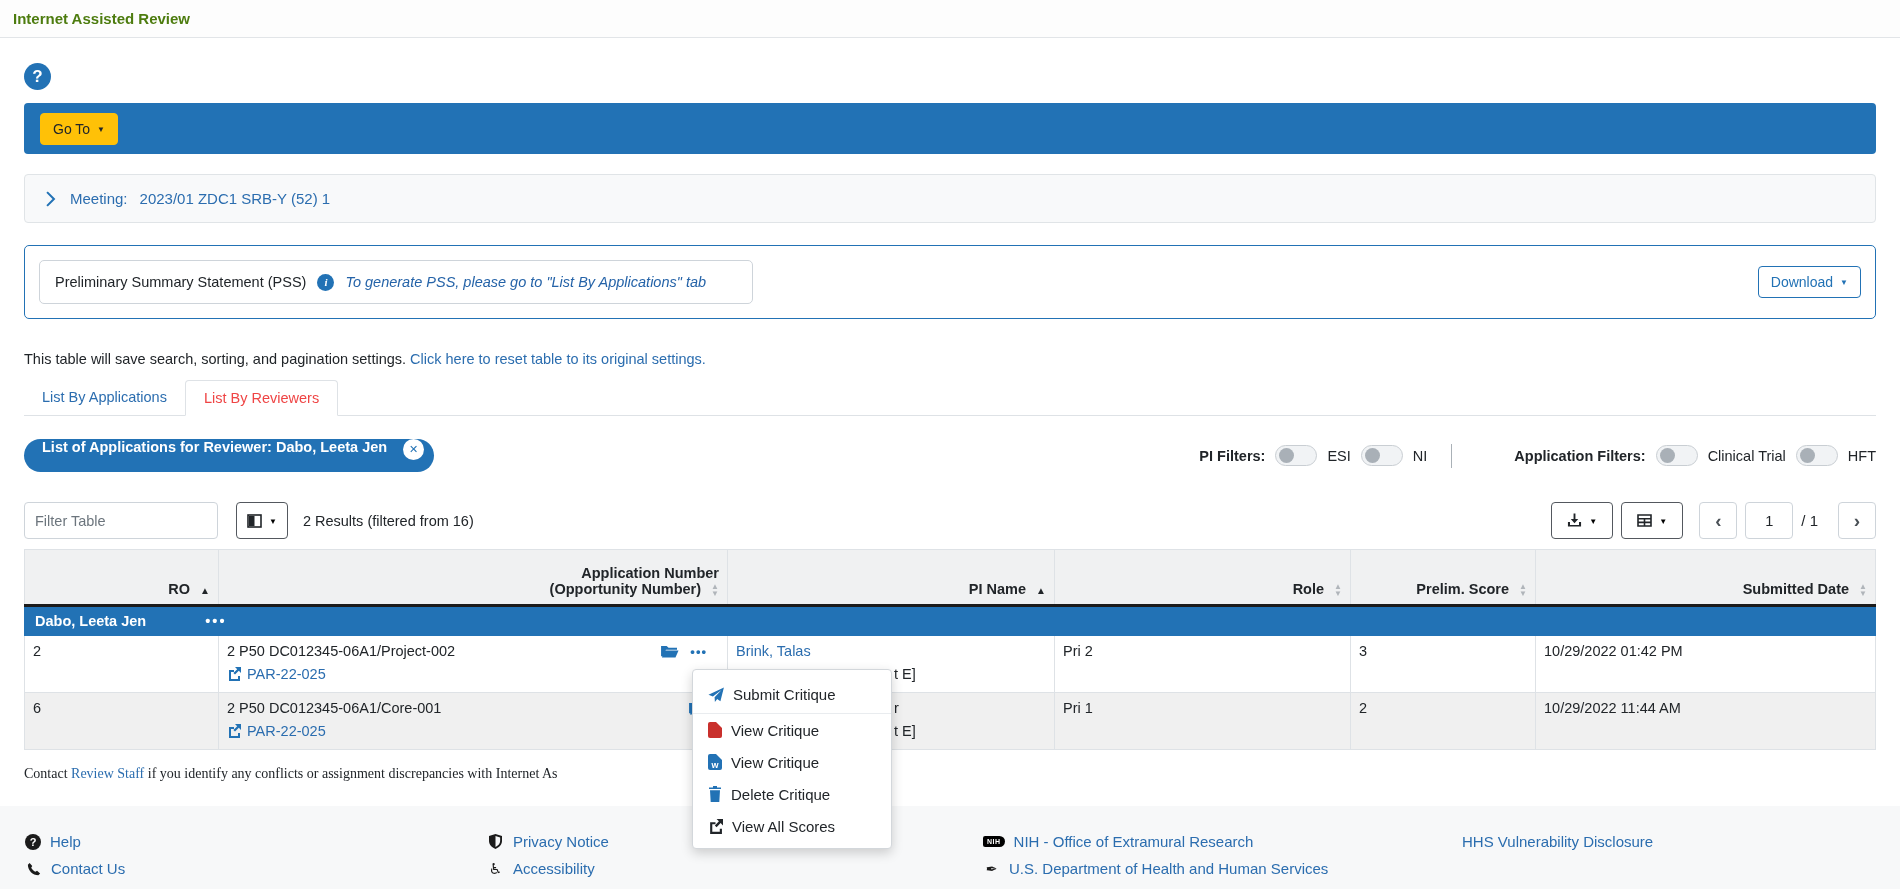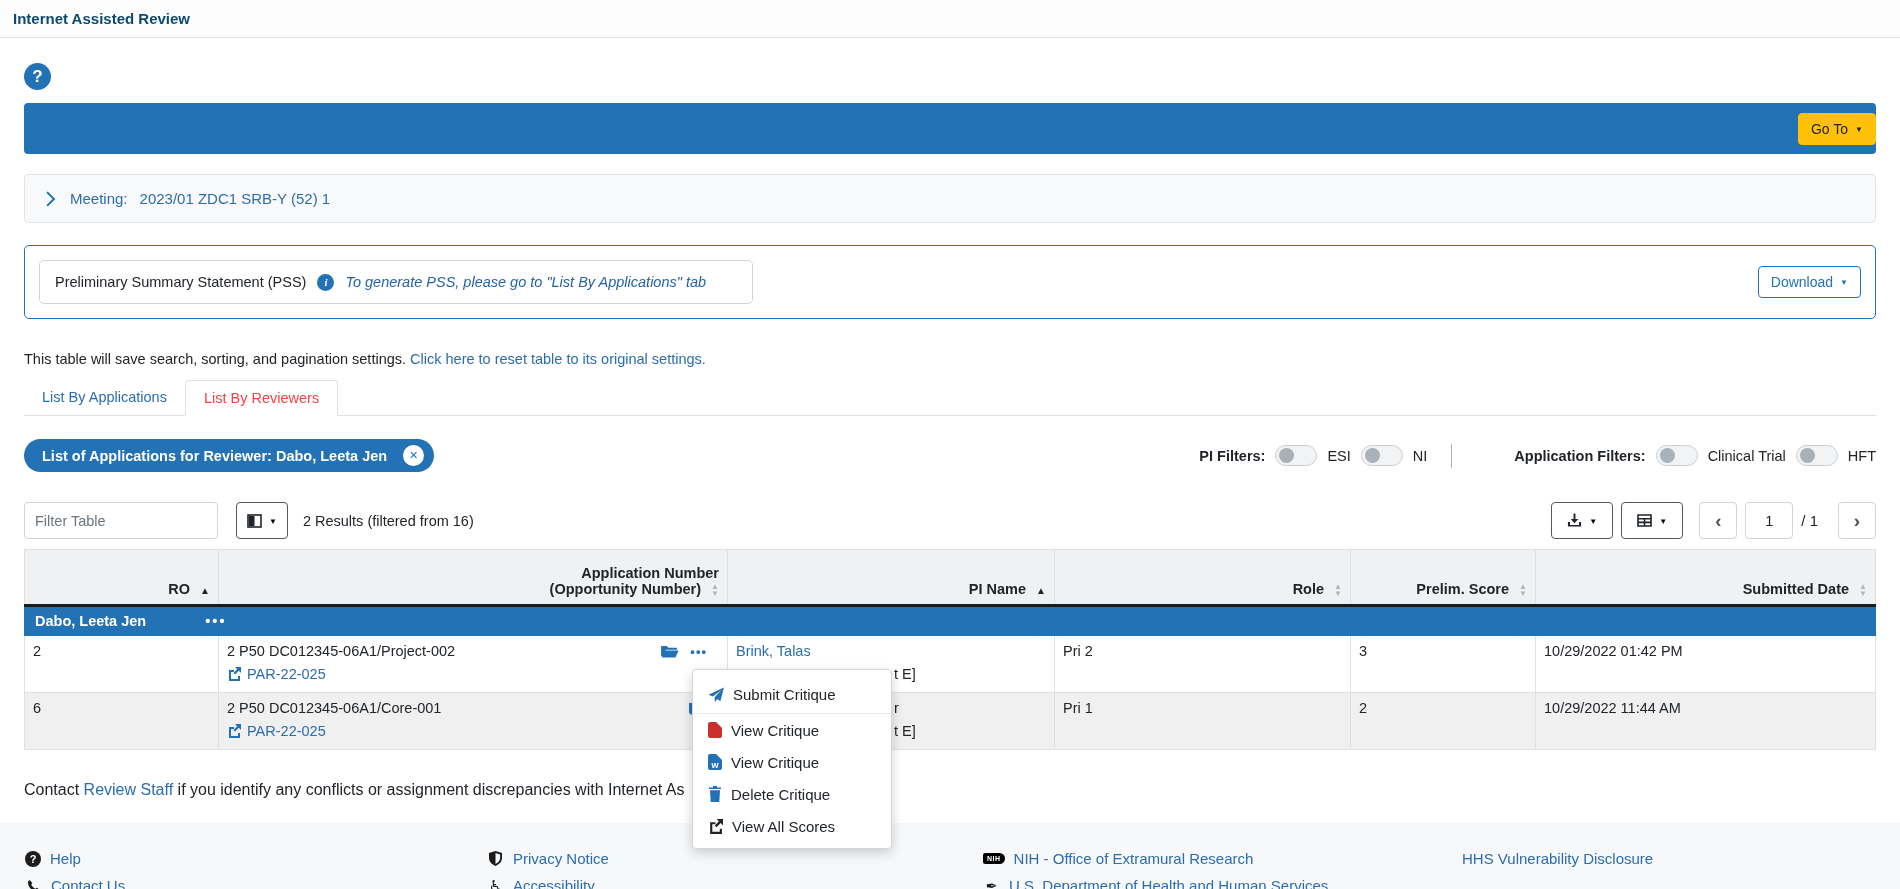--- a/index.html
+++ b/index.html
@@ -1,26 +1,26 @@
 <!DOCTYPE html>
 <html><head>
 <meta charset="utf-8">
 <style>
   * { box-sizing: border-box; margin: 0; padding: 0; }
   html,body { width:1900px; height:889px; overflow:hidden; background:#fff;
     font-family:"Liberation Sans","DejaVu Sans",sans-serif; color:#212529; }
   .topbar { height:38px; background:#fdfdfd; border-bottom:1px solid #e2e5e8;
-    display:flex; align-items:center; padding-left:13px; font-size:15px; font-weight:bold; color:#0c4a6e;}
+    display:flex; align-items:center; padding-left:13px; font-size:15px; font-weight:bold; color:#4d7c0f;}
   .main { width:1852px; margin:0 24px; }
   .title-row { margin-top:25px; display:flex; align-items:center; gap:30px; }
   .page-title { font-size:29px; font-weight:600; color:#212529; letter-spacing:.2px;}
   .help-circle { width:27px; height:27px; border-radius:50%; background:#2272b5; color:#fff;
     font-size:17px; font-weight:bold; display:flex; align-items:center; justify-content:center; cursor:pointer;}
   .blue-bar { margin-top:13px; height:51px; background:#2272b5; border-radius:4px;
-    display:flex; align-items:center; padding-left:16px;justify-content:flex-end;}
+    display:flex; align-items:center; padding-left:16px;}
   .btn-goto { background:#ffc107; border:1px solid #ffc107; color:#212529; font-size:14px;
     padding:7px 12px; border-radius:4px; display:inline-flex; align-items:center; gap:7px;}
   .caret { font-size:8px; line-height:1; position:relative; top:1px;}
   .meeting { margin-top:20px; height:49px; background:#f8f9fa; border:1px solid #e0e4e7; border-radius:4px;
     display:flex; align-items:center; padding-left:20px; gap:14px; font-size:15px; color:#2b6daf;}
   .pss-panel { margin-top:22px; height:74px; border:1px solid #2272b5; border-radius:5px;
     display:flex; align-items:center; justify-content:space-between; padding:0 14px;}
   .pss-inner { width:714px; height:44px; border:1px solid #ced4da; border-radius:5px;
     display:flex; align-items:center; gap:11px; padding:0 15px; font-size:14.5px;}
   .info-circle { width:17px; height:17px; border-radius:50%; background:#2272b5; color:#fff;
@@ -31,21 +31,21 @@
     padding:7px 12px; border-radius:4px; display:inline-flex; align-items:center; gap:7px;}
   .reset-line { margin-top:32px; font-size:14.5px; }
   a, .link { color:#2b6daf; text-decoration:none; cursor:pointer;}
   .tabs { margin-top:13px; display:flex; border-bottom:1px solid #dee2e6; }
   .tab { padding:9px 18px; font-size:14.5px; cursor:pointer;}
   .tab.inactive { color:#2b6daf; }
   .tab.active { color:#ef4444; background:#fff; border:1px solid #dee2e6; border-bottom:1px solid #fff;
     border-radius:4px 4px 0 0; margin-bottom:-1px;}
   .pill-row { margin-top:23px; display:flex; align-items:center; justify-content:space-between;}
   .pill { background:#2272b5; color:#fff; border-radius:999px; height:33px; padding:0 10px 0 18px;
-    display:inline-flex; align-items:center; gap:16px; font-size:14.5px; font-weight:bold;}
+    display:inline-flex; gap:16px; font-size:14.5px; font-weight:bold;}
   .pill-close { width:21px; height:21px; border-radius:50%; background:#fff; color:#2272b5;
     display:flex; align-items:center; justify-content:center; font-size:11px; font-weight:bold; cursor:pointer;}
   .filters { display:flex; align-items:center; gap:10px; font-size:14.5px;}
   .filters b { font-weight:bold;margin-left:38px; }
   .toggle { width:42px; height:21px; background:#f1f3f5; border:1px solid #c9ced3; border-radius:11px;
     position:relative; cursor:pointer; flex:none;}
   .toggle::after { content:""; position:absolute; left:3px; top:2px; width:15px; height:15px;
     border-radius:50%; background:#a9b0b7;}
   .vdiv { width:1px; height:24px; background:#aab1b7; margin:0 14px;}
   .toolbar { margin-top:30px; display:flex; align-items:center; justify-content:space-between;}
@@ -70,21 +70,21 @@
   .group-ellipsis { margin-left:55px; letter-spacing:2px; cursor:pointer;}
   tr.data-row td { vertical-align:top; height:57px; }
   tr.data-row.alt td { background:#f0f0f0; }
   td.ro-cell, th.ro-head { text-align:center; }
   .app-line1 { display:flex; align-items:center; }
   .app-icons { margin-left:auto; display:flex; align-items:center; gap:11px; padding-right:12px;}
   .row-ellipsis { color:#2272b5; font-weight:bold; letter-spacing:1px; cursor:pointer; font-size:13px;}
   .app-line2 { margin-top:7px; display:flex; align-items:center; gap:6px;}
   .pi-frag { display:block; padding-left:158px; color:#212529;}
   .pi-frag2 { display:block; padding-left:158px; margin-top:7px; color:#212529;}
-  .contact-line { margin-top:31px; font-size:16px;}
+  .contact-line { margin-top:16px; font-size:14px;font-family:Liberation Serif, serif;}
   .footer { margin-top:24px; height:90px; background:#f7f8f9; position:relative; }
   .fcol { position:absolute; top:22px; font-size:15px;}
   .fitem { display:flex; align-items:center; gap:9px; height:27px;}
   .ficon { color:#1b1b1b; display:inline-flex; width:17px; justify-content:center; flex:none;}
   .qcircle { width:16px; height:16px; border-radius:50%; background:#1b1b1b; color:#fff; font-size:11px;
     font-weight:bold; display:flex; align-items:center; justify-content:center;}
   .nih-logo { background:#000; color:#fff; border-radius:3px 8px 8px 3px; font-size:7px; font-weight:bold;
     padding:2px 4px; letter-spacing:.5px;}
   .ctx-menu { position:absolute; left:692px; top:669px; width:200px; background:#fff;
     border:1px solid #d3d7db; border-radius:4px; box-shadow:0 4px 12px rgba(0,0,0,.18); z-index:10;

